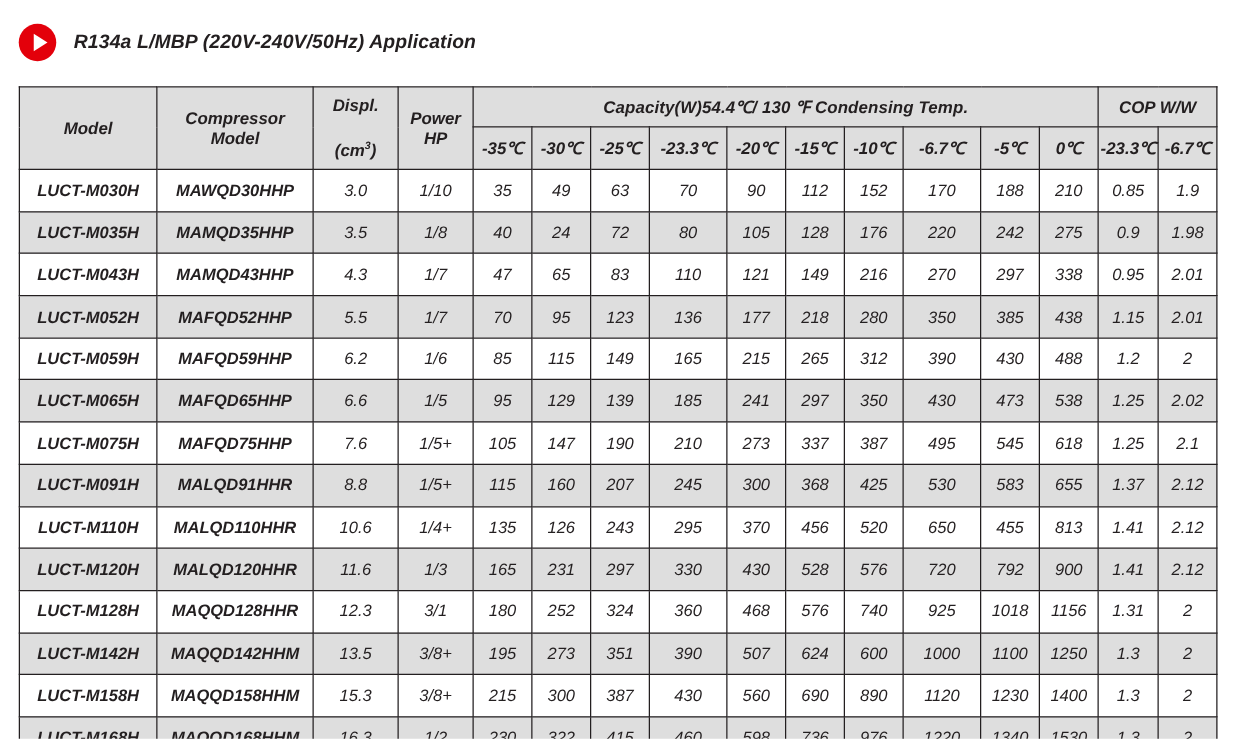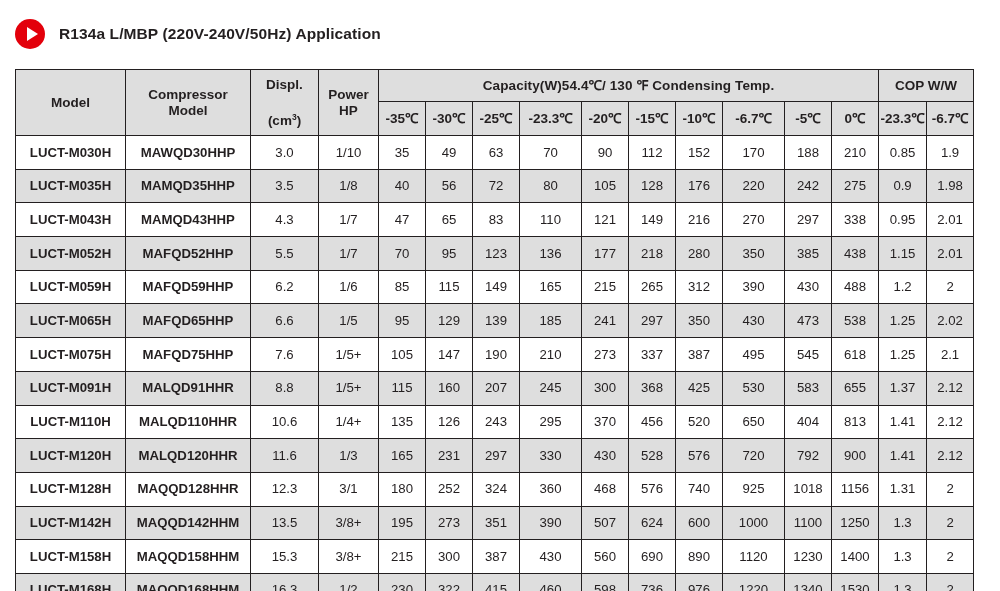--- a/index.html
+++ b/index.html
@@ -12,20 +12,21 @@
     height: 591px;
     font-family: "Liberation Sans", sans-serif;
     color: #231f20;
     overflow: hidden;
   }
   .page {
     position: relative;
     width: 834px;
     height: 591px;
     box-sizing: border-box;
+    font-style: italic;
   }
 
   
   .title-row {
     position: absolute;
     left: 15px;
     top: 18px;
     display: flex;
     align-items: center;
     gap: 14px;
@@ -200,21 +201,21 @@
             <td>210</td>
             <td>0.85</td>
             <td>1.9</td>
           </tr>
           <tr class="shade">
             <td class="model">LUCT-M035H</td>
             <td class="cmodel">MAMQD35HHP</td>
             <td>3.5</td>
             <td>1/8</td>
             <td>40</td>
-            <td>56</td>
+            <td>24</td>
             <td>72</td>
             <td>80</td>
             <td>105</td>
             <td>128</td>
             <td>176</td>
             <td>220</td>
             <td>242</td>
             <td>275</td>
             <td>0.9</td>
             <td>1.98</td>
@@ -333,21 +334,21 @@
             <td>10.6</td>
             <td>1/4+</td>
             <td>135</td>
             <td>126</td>
             <td>243</td>
             <td>295</td>
             <td>370</td>
             <td>456</td>
             <td>520</td>
             <td>650</td>
-            <td>404</td>
+            <td>455</td>
             <td>813</td>
             <td>1.41</td>
             <td>2.12</td>
           </tr>
           <tr class="shade">
             <td class="model">LUCT-M120H</td>
             <td class="cmodel">MALQD120HHR</td>
             <td>11.6</td>
             <td>1/3</td>
             <td>165</td>

